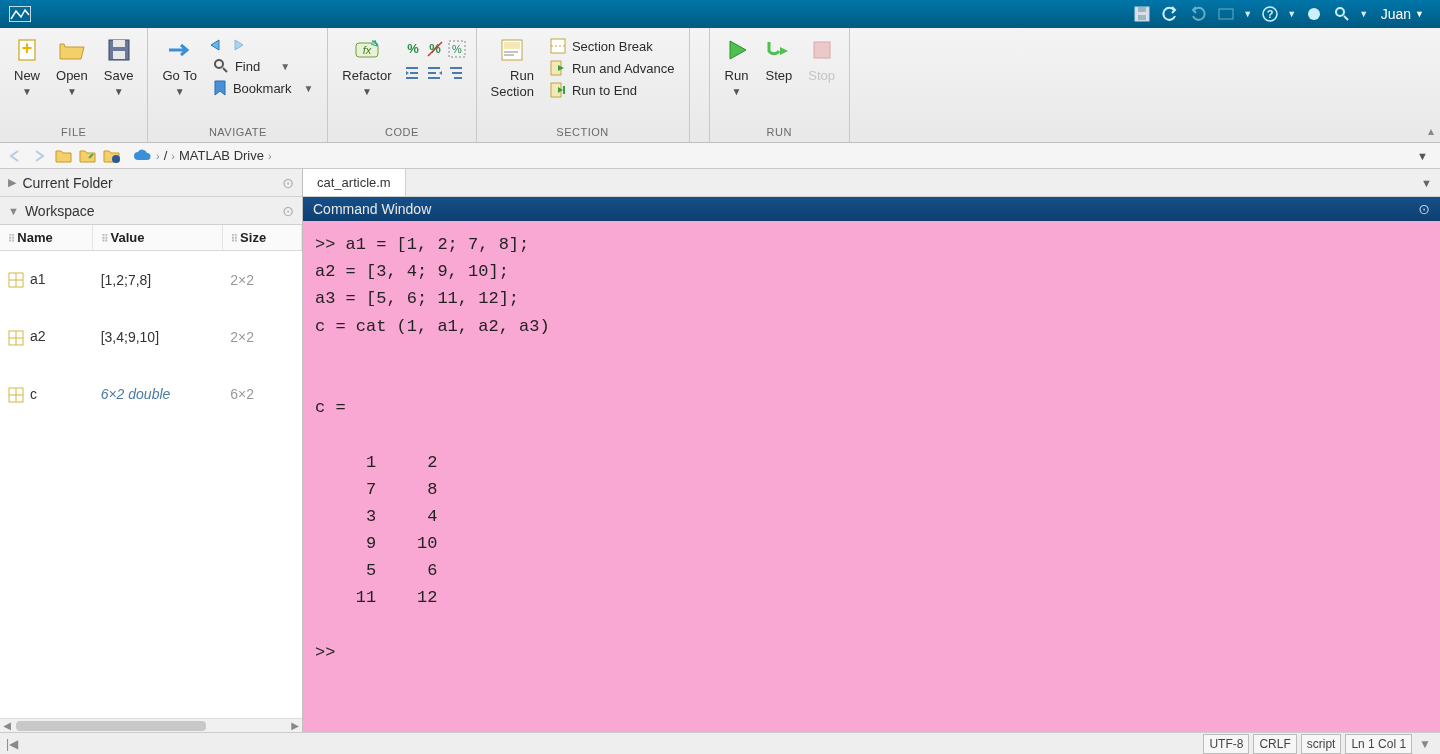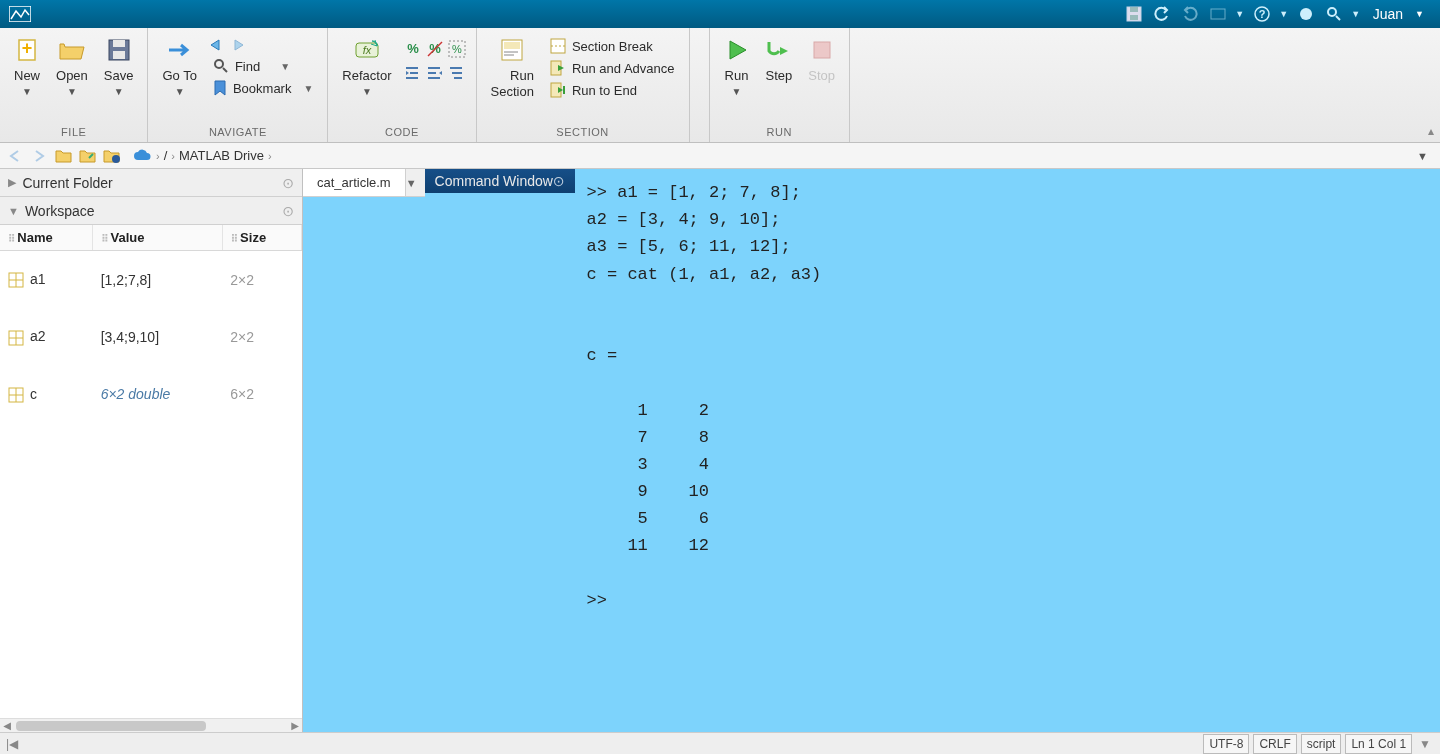--- a/index.html
+++ b/index.html
@@ -8,21 +8,21 @@
 
 .menubar { height: 28px; background: linear-gradient(#0076a8, #005a82); display: flex; align-items: center; color: white; }
 .menubar .logo { width: 40px; display: flex; justify-content: center; align-items: center; }
 .menubar .logo svg { fill: white; }
 .menubar .tabs { display: flex; height: 100%; }
 .menubar .tab { padding: 0 28px; display: flex; align-items: center; font-size: 14px; font-weight: 500; cursor: pointer; }
 .menubar .tab.active { background: #eaeaea; color: #333; }
 .menubar .spacer { flex: 1; }
 .menubar .right-tools { display: flex; align-items: center; height: 100%; gap: 6px; padding-right: 10px; }
 .menubar .tool-icon { width: 22px; height: 20px; display: flex; align-items: center; justify-content: center; cursor: pointer; }
-.menubar .user { padding: 0 6px; font-size: 14px; cursor: pointer; display: flex; align-items: center; gap: 12px; }
+.menubar .user { padding: 0 6px; font-size: 14px; cursor: pointer; display: flex; align-items: center; gap: 4px; }
 
 
 .toolstrip { height: 115px; background: linear-gradient(#f4f4f4, #e8e8e8); border-bottom: 1px solid #bfbfbf; display: flex; position: relative; }
 .toolstrip .group { border-right: 1px solid #c8c8c8; padding: 4px 6px 2px 6px; display: flex; flex-direction: column; }
 .toolstrip .group .tools { flex: 1; display: flex; align-items: flex-start; gap: 0; }
 .toolstrip .group .label { text-align: center; font-size: 11px; color: #6a6a6a; padding-bottom: 2px; letter-spacing: 0.5px; }
 .bigbtn { display: flex; flex-direction: column; align-items: center; justify-content: flex-start; padding: 4px 8px; cursor: pointer; border-radius: 2px; min-width: 42px; }
 .bigbtn .icn { height: 28px; display: flex; align-items: center; justify-content: center; }
 .bigbtn .txt { font-size: 13px; color: #2b2b2b; margin-top: 4px; text-align: right; line-height: 1.2; }
 .bigbtn .drop { color: #555; font-size: 10px; margin-top: 2px; }
@@ -50,21 +50,21 @@
 .workspace-table th { text-align: left; font-weight: 600; padding: 5px 8px; border-bottom: 1px solid #d8d8d8; border-right: 1px solid #e4e4e4; background: #fafafa; color: #222; font-size: 13px; }
 .workspace-table th .grip { color: #bbb; margin-right: 2px; font-size: 10px; }
 .workspace-table td { padding: 20px 8px; color: #333; }
 .workspace-table td.dim { color: #999; }
 .workspace-table td.italic { font-style: italic; color: #4a7aa6; }
 .var-icon { display: inline-block; width: 16px; height: 16px; vertical-align: middle; margin-right: 6px; }
 .sidebar-scroll { height: 14px; background: #f0f0f0; border-top: 1px solid #ddd; position: relative; }
 .sidebar-scroll .thumb { position: absolute; left: 16px; top: 2px; height: 10px; width: 190px; background: #c8c8c8; border-radius: 4px; }
 .sidebar-scroll .ar { position: absolute; top: 0; font-size: 10px; color: #888; width: 14px; text-align: center; line-height: 14px; }
 
-.editor-area { flex: 1; display: flex; background: #7dd3fc; justify-content: center; }
+.editor-area { flex: 1; display: flex; flex-direction: column; background: #f9a8d4; justify-content: center; }
 .file-tabs { height: 28px; background: #efefef; border-bottom: 1px solid #d0d0d0; display: flex; align-items: center; position: relative; }
 .file-tab { height: 100%; padding: 0 14px; display: flex; align-items: center; font-size: 13px; color: #333; border-right: 1px solid #d0d0d0; background: #fff; cursor: pointer; }
 .file-tabs .more { margin-left: auto; padding-right: 8px; color: #666; font-size: 11px; cursor: pointer; }
 .command-header { height: 24px; background: #0a3a66; background: linear-gradient(#164f88, #0e3f70); color: #e8e8e8; display: flex; align-items: center; padding: 0 10px; font-size: 14px; }
 .command-header .close { margin-left: auto; color: #bcd; cursor: pointer; }
 .command-body { flex: 1; padding: 10px 12px; font-family: "Consolas", "Courier New", monospace; font-size: 17px; line-height: 1.6; color: #222; white-space: pre; overflow: auto; }
 
 
 .statusbar { height: 22px; background: #eee; border-top: 1px solid #ccc; display: flex; align-items: center; justify-content: flex-end; padding: 0 6px; gap: 4px; font-size: 12px; color: #444; }
 .statusbar .seg { border: 1px solid #bbb; padding: 0 5px; height: 20px; display: flex; align-items: center; background: #f6f6f6; }

